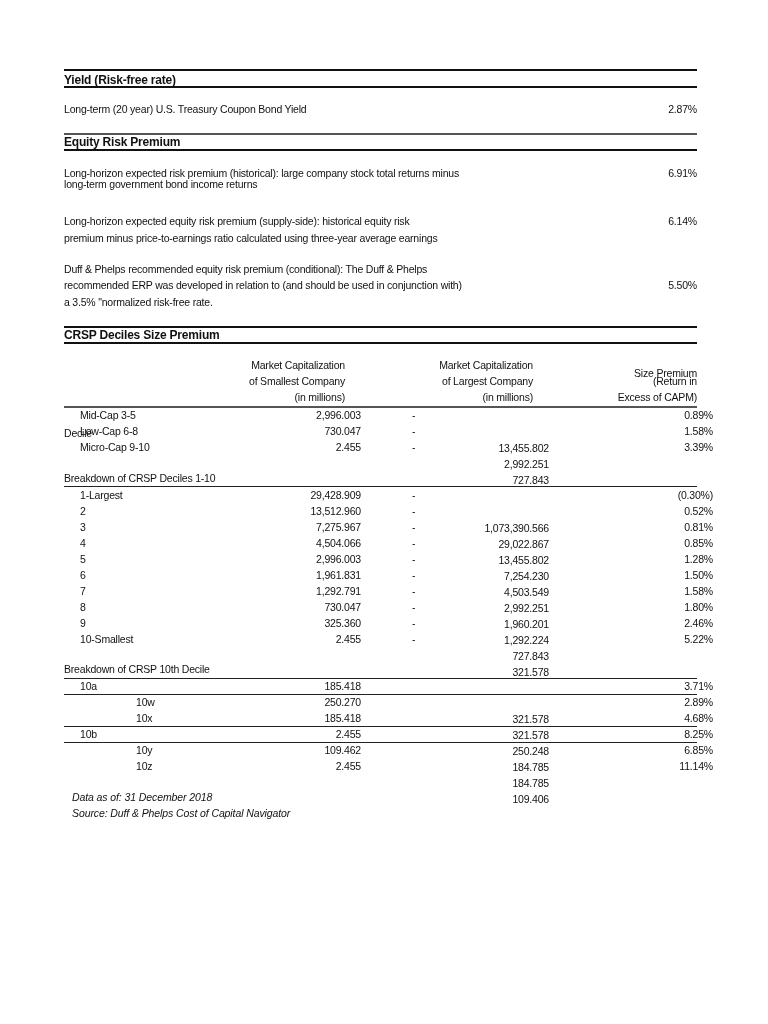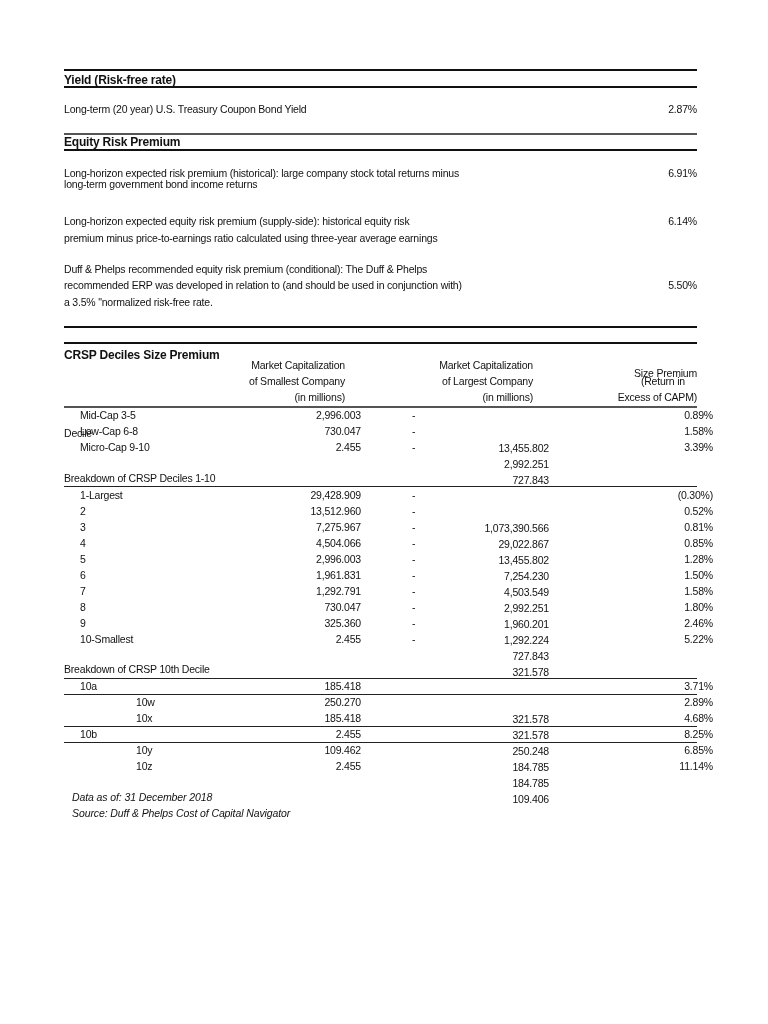--- a/index.html
+++ b/index.html
@@ -46,32 +46,32 @@
   <div class="txt" style="top:213px;">Long-horizon expected equity risk premium (supply-side): historical equity risk</div>
   <div class="txt" style="top:230px;">premium minus price-to-earnings ratio calculated using three-year average earnings</div>
   <div class="val" style="top:213px; line-height:16px;">6.14%</div>
 
   <div class="txt" style="top:261px;">Duff &amp; Phelps recommended equity risk premium (conditional): The Duff &amp; Phelps</div>
   <div class="txt" style="top:277px;">recommended ERP was developed in relation to (and should be used in conjunction with)</div>
   <div class="txt" style="top:294px;">a 3.5% "normalized risk-free rate.</div>
   <div class="val" style="top:277px; line-height:16px;">5.50%</div>
 
   <div class="rule" style="top:326px;"></div>
-  <div class="sec-title" style="top:328px;margin-top:20px;">CRSP Deciles Size Premium</div>
+  <div class="sec-title" style="top:328px;">CRSP Deciles Size Premium</div>
   <div class="rule" style="top:342px;"></div>
 
   <div class="hdr" style="top:358px; height:48px;">
     <div style="right:352px; top:0;">Market Capitalization</div>
     <div style="right:352px; top:16px;">of Smallest Company</div>
     <div style="right:352px; top:32px;">(in millions)</div>
     <div style="right:164px; top:0;">Market Capitalization</div>
     <div style="right:164px; top:16px;">of Largest Company</div>
     <div style="right:164px; top:32px;">(in millions)</div>
     <div style="right:0; top:8px;text-align:center;">Size Premium</div>
-    <div style="right:12px; top:16px;">(Return in</div>
+    <div style="right:0; top:16px;">(Return in</div>
     <div style="right:0; top:32px;">Excess of CAPM)</div>
     <div style="left:0; top:32px; text-align:left;margin-top:36px;">Decile</div>
   </div>
   <div class="rule grey" style="top:406px;"></div>
 
   <div class="row" style="top:407px;">
     <span class="c-label">Mid-Cap 3-5</span>
     <span class="c-small">2,996.003</span>
     <span class="c-dash">-</span>
     <span class="c-large">13,455.802</span>

